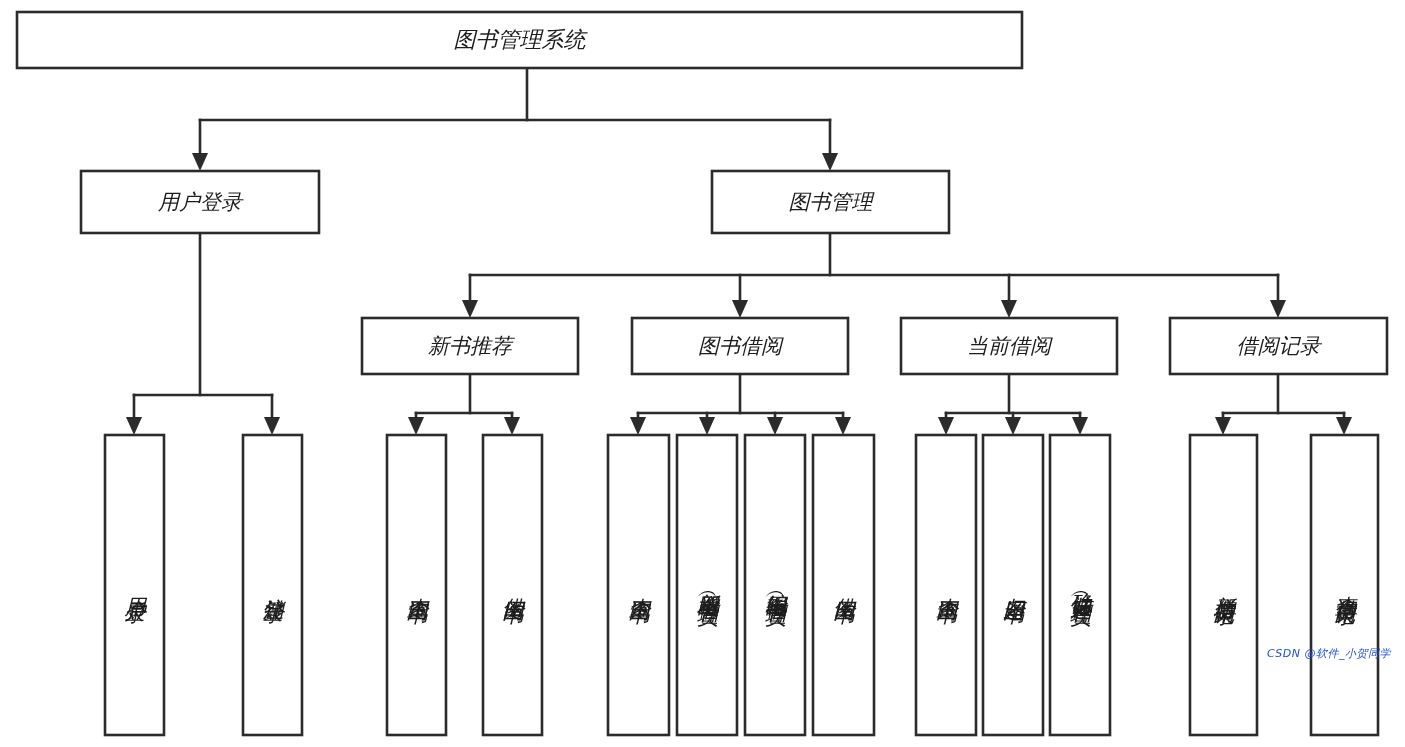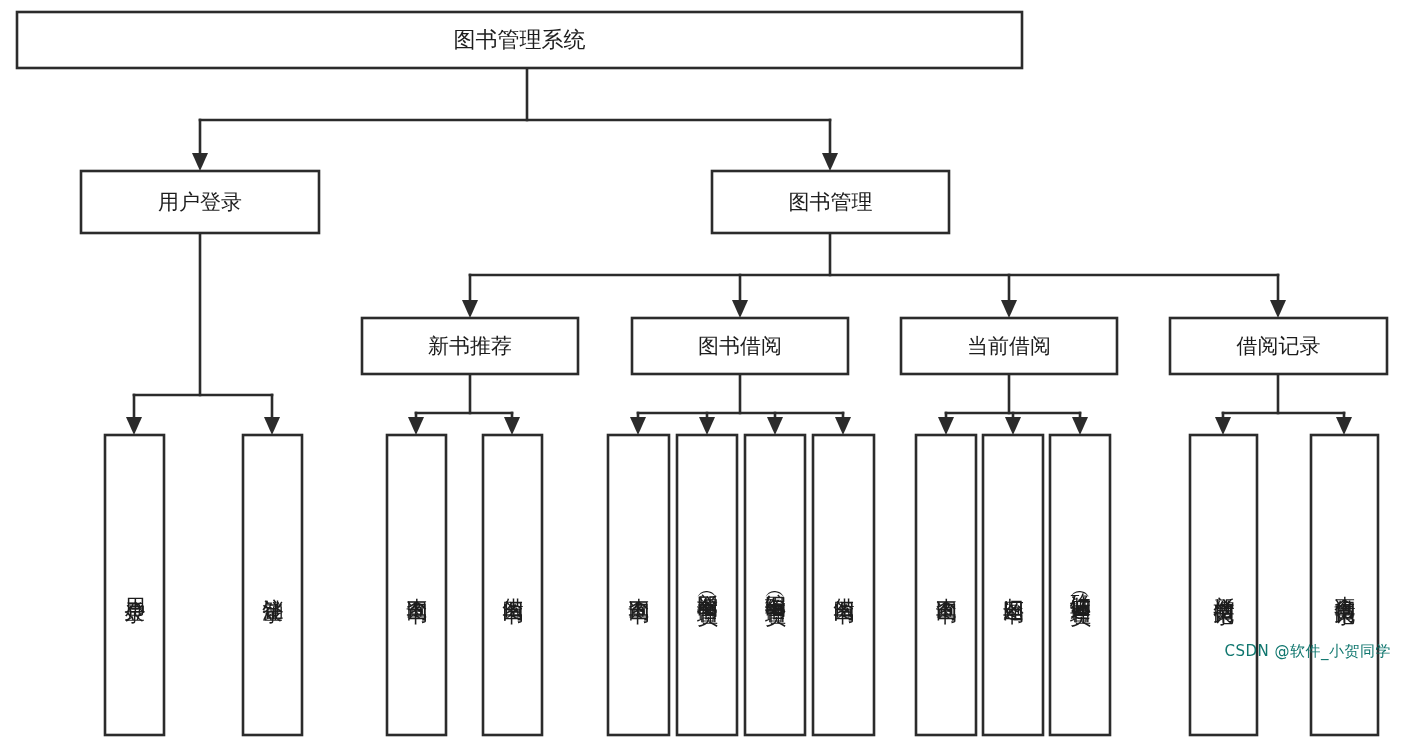--- a/index.html
+++ b/index.html
@@ -11,20 +11,21 @@
     width: 1405px;
     height: 747px;
     font-family: "DejaVu Sans", "Liberation Sans", sans-serif;
     overflow: hidden;
     position: relative;
   }
   #diagram-root {
     position: relative;
     width: 1405px;
     height: 667px;
+    font-style: italic;
   }
   svg.diagram-svg {
     position: absolute;
     left: 0;
     top: 0;
     width: 1405px;
     height: 747px;
   }
   .node-box {
     fill: #ffffff;
@@ -71,22 +72,22 @@
     letter-spacing: 2px;
     color: #1d1d1d;
     white-space: nowrap;
     text-align: center;
   }
   #watermark {
     position: absolute;
     right: 14px;
     bottom: 6px;
     font-family: "DejaVu Sans", "Liberation Sans", sans-serif;
-    font-size: 15px;
-    color: #0f766e;
+    font-size: 11px;
+    color: #1d4ed8;
     white-space: nowrap;
     letter-spacing: 0.5px;
   }
 </style>
 </head>
 <body>
 
 <div id="diagram-root">
   <svg class="diagram-svg" viewBox="0 0 1405 747">
     <g id="edges-layer">

